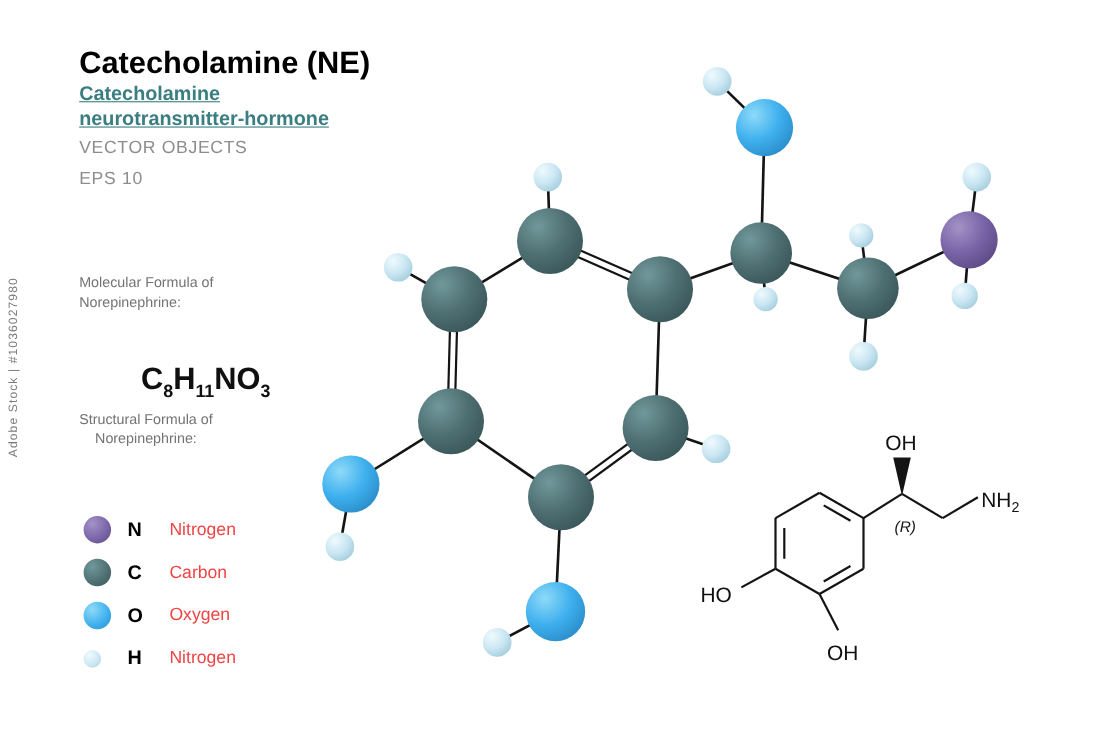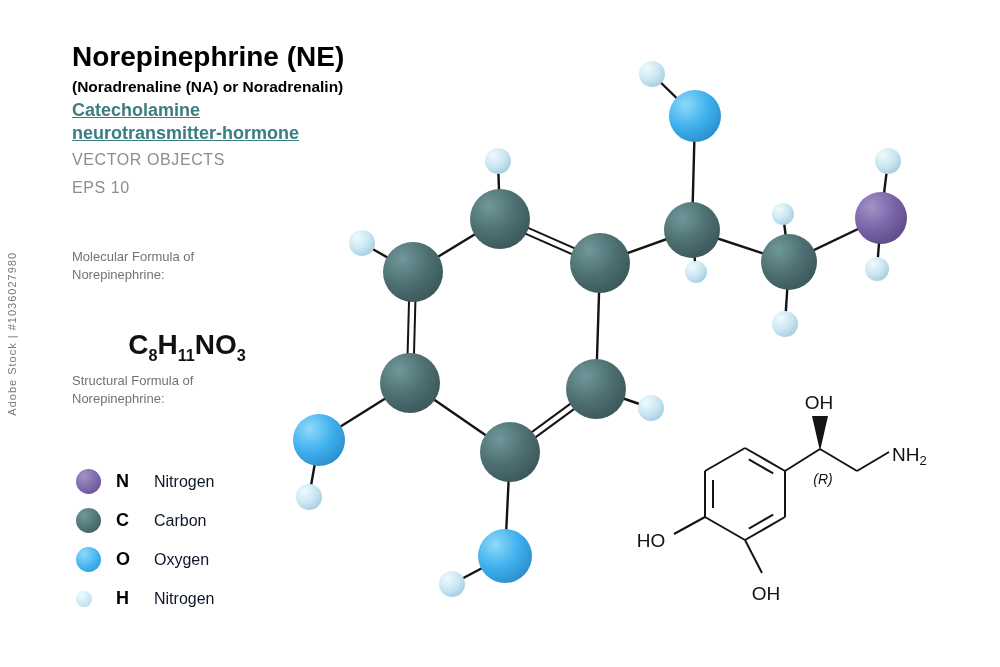--- a/index.html
+++ b/index.html
@@ -10,30 +10,30 @@
   .watermark-rail{position:absolute;left:0;top:0;width:24px;height:667px;display:flex;align-items:center;justify-content:center;}
   .watermark-text{writing-mode:vertical-rl;transform:rotate(180deg);font-size:11px;color:#7a7a7a;letter-spacing:1px;white-space:nowrap;}
   .header-block{position:absolute;left:72px;top:42px;width:330px;}
   .title{font-size:28px;font-weight:bold;color:#000;line-height:1.05;margin:0;}
   .subtitle{font-size:15.5px;font-weight:bold;color:#000;margin-top:7px;}
   .category{margin-top:3px;font-size:18px;font-weight:bold;color:#3b7e81;line-height:1.25;}
   .category .cat-line{text-decoration:underline;}
   .meta{margin-top:2px;font-size:16px;font-weight:normal;color:#8d8d8d;letter-spacing:0.6px;line-height:1.7;}
   .label-block{position:absolute;left:72px;font-size:13px;color:#737373;line-height:1.35;}
   .mol-label{top:248px;}
-  .struct-label{top:372px;}
+  .struct-label{top:372px;text-align:center;}
   .formula{position:absolute;left:72px;top:290px;width:230px;text-align:center;font-size:28px;font-weight:bold;color:#101010;margin-top:39px;}
   .formula sub{font-size:0.58em;}
   .legend{position:absolute;left:70px;top:462px;width:240px;}
   .legend-row{display:flex;align-items:center;height:39px;}
   .legend-sphere-wrap{width:46px;display:flex;align-items:center;justify-content:flex-start;padding-left:6px;box-sizing:border-box;}
   .sphere{display:inline-block;width:25px;height:25px;border-radius:50%;}
   .sphere-small{width:16px;height:16px;}
   .legend-symbol{width:38px;font-size:18px;font-weight:bold;color:#000;}
-  .legend-name{font-size:16px;color:#0f172a;}
+  .legend-name{font-size:16px;color:#ef4444;}
   #molecule-svg{position:absolute;left:0;top:0;width:1000px;height:667px;}
 </style>
 </head>
 <body>
 
 <div id="canvas">
 
   <svg id="molecule-svg" viewBox="0 0 1000 667">
       <defs>
         <radialGradient id="grad-C" cx="32%" cy="28%" r="80%">
@@ -130,22 +130,21 @@
         <text x="823" y="484" font-size="14" fill="#111" text-anchor="middle" font-family="Liberation Sans, DejaVu Sans, sans-serif" font-style="italic">(R)</text>
         <text x="892" y="461" font-size="19" fill="#111" text-anchor="start" font-family="Liberation Sans, DejaVu Sans, sans-serif" font-style="normal">NH<tspan dy="4" font-size="13">2</tspan></text>
       </g>
     </svg>
 
   <div class="watermark-rail">
     <span class="watermark-text">Adobe Stock | #1036027980</span>
   </div>
 
   <div class="header-block">
-    <div class="title">Norepinephrine (NE)</div>
-    <div class="subtitle">(Noradrenaline (NA) or Noradrenalin)</div>
+    <div class="title">Catecholamine (NE)</div>
     <div class="category">
       <div><span class="cat-line">Catecholamine</span></div>
       <div><span class="cat-line">neurotransmitter-hormone</span></div>
     </div>
     <div class="meta">
       <div>VECTOR OBJECTS</div>
       <div>EPS 10</div>
     </div>
   </div>
 

